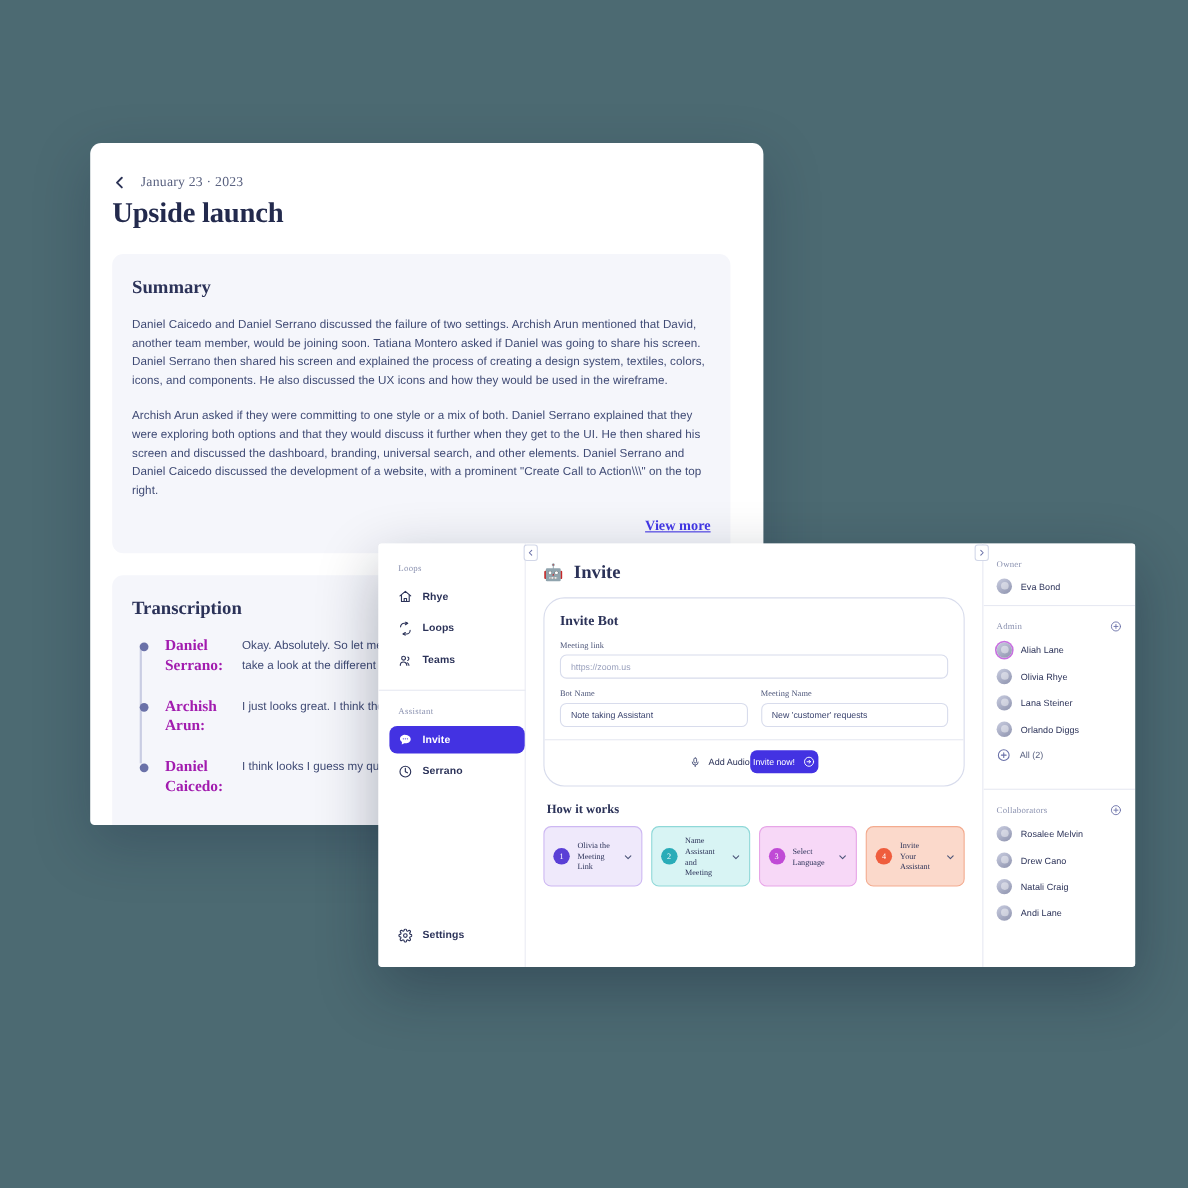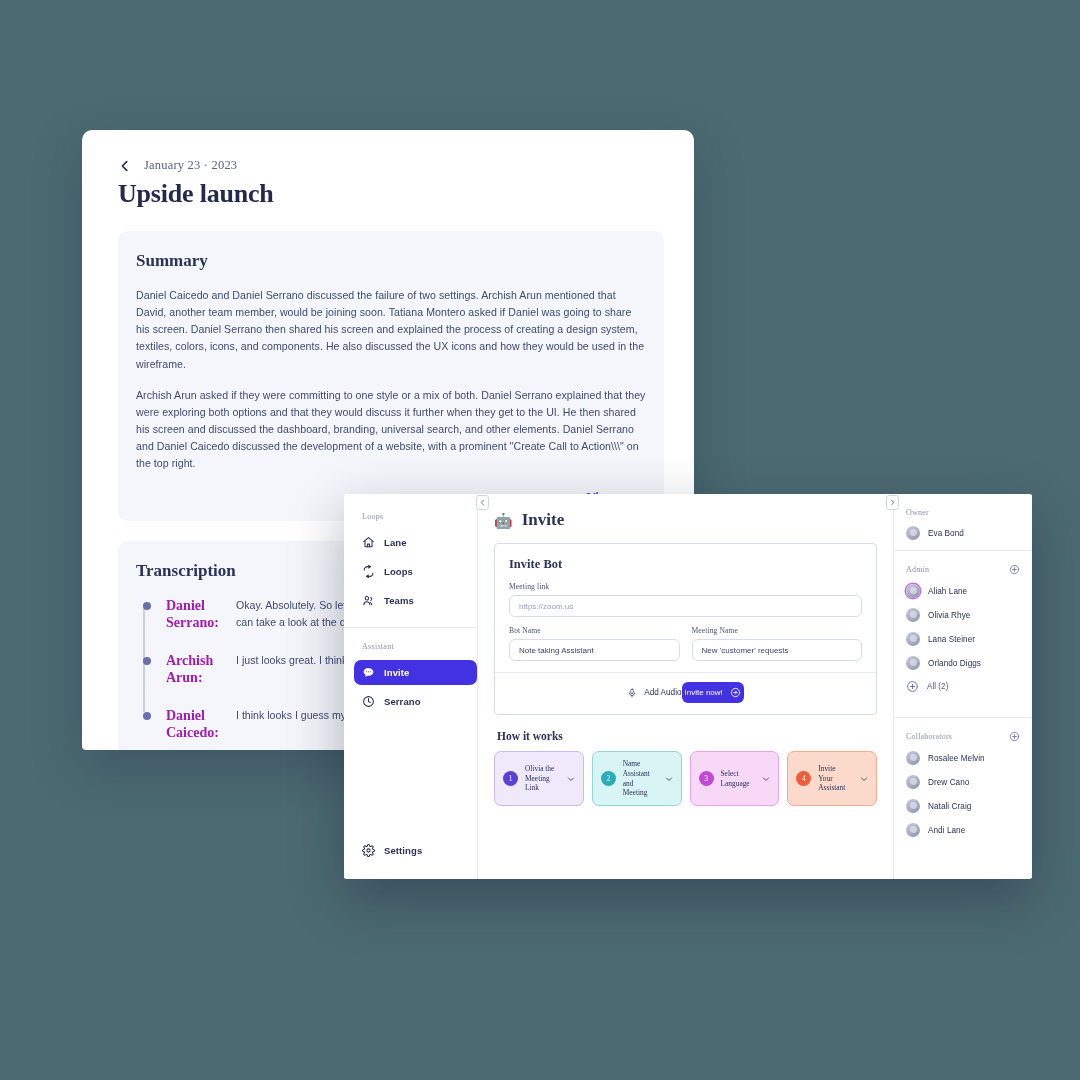--- a/index.html
+++ b/index.html
@@ -13,21 +13,21 @@
 
   
   .meeting-window {
     position: absolute; left: 82px; top: 130px;
     width: 612px; height: 620px;
     background: #ffffff;
     border-radius: 10px 10px 4px 4px;
     box-shadow: 0 18px 50px rgba(20,30,60,.25);
     overflow: hidden;
   }
-  .mw-inner { padding: 28px 30px 0 36px; }
+  .mw-inner { padding: 28px 30px 0 20px; }
 
   .crumb-row { display: flex; align-items: center; gap: 12px; margin-bottom: 6px; }
   .back-arrow {
     width: 14px; height: 14px; color: #2c3356; display: block;
     cursor: pointer;
   }
   .crumb-date {
     font-family: "Liberation Serif", serif;
     font-size: 12.5px; color: #5a6280; letter-spacing: .2px;
   }
@@ -127,21 +127,21 @@
     overflow: hidden;
   }
   .main-head { display: flex; align-items: center; gap: 9px; margin-bottom: 13px; }
   .bot-emoji { font-size: 15px; line-height: 1; }
   .main-title {
     font-family: "Liberation Serif", serif;
     font-weight: 700; font-size: 17px; color: #2b3258;
   }
 
   .form-card {
-    border: 1px solid #d8dcec; border-radius: 4px;
+    border: 1px solid #d8dcec; border-radius: 19px;
     padding: 13px 14px 11px 14px;
     background: #fff;
   }
   .form-card-h {
     font-family: "Liberation Serif", serif;
     font-weight: 700; font-size: 12.5px; color: #2b3258; margin-bottom: 10px;
   }
   .fld-label {
     font-family: "Liberation Serif", serif;
     font-size: 7.6px; color: #4b5478; margin-bottom: 4px; letter-spacing: .1px;
@@ -292,21 +292,21 @@
 
     <div class="sidebar">
       <div class="side-cap">Loops</div>
 
       <div class="side-item">
         <svg class="ico" viewBox="0 0 24 24" fill="none" stroke="currentColor" stroke-width="1.9" stroke-linecap="round" stroke-linejoin="round">
             <path d="M3 10.5 12 3l9 7.5"></path>
             <path d="M5.5 9.5V20h13V9.5"></path>
             <path d="M10 20v-5h4v5"></path>
           </svg>
-        <span class="lbl">Lane</span>
+        <span class="lbl">Rhye</span>
       </div>
 
       <div class="side-item">
         <svg class="ico" viewBox="0 0 24 24" fill="none" stroke="currentColor" stroke-width="1.9" stroke-linecap="round" stroke-linejoin="round">
             <path d="M4 9a6 6 0 0 1 6-6h5"></path>
             <polyline points="12,1 16,3 12,5.5"></polyline>
             <path d="M20 15a6 6 0 0 1-6 6H9"></path>
             <polyline points="12,18.5 8,21 12,23"></polyline>
           </svg>
         <span class="lbl">Loops</span>

